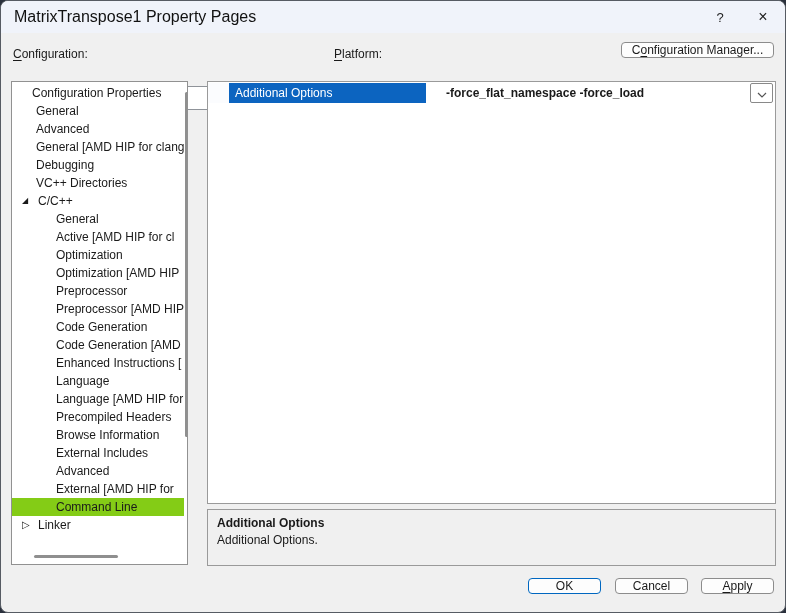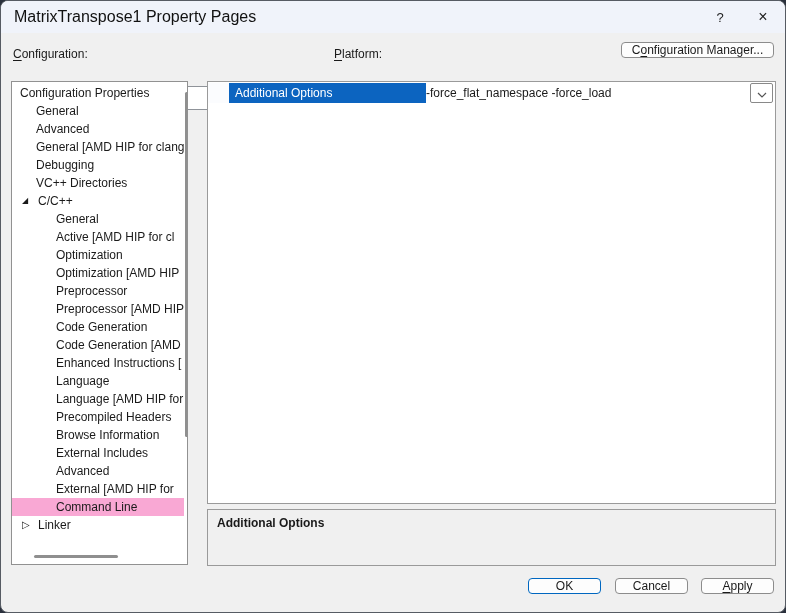--- a/index.html
+++ b/index.html
@@ -22,37 +22,37 @@
   .chev{flex:0 0 auto;margin-left:6px;display:flex;align-items:center;}
   .combo-config{left:100px;width:212px;}
   .combo-platform{left:390px;width:213px;}
   .btn{position:absolute;height:16px;background:#fdfdfd;border:1px solid #8c8c8c;border-radius:4px;
        font-family:inherit;font-size:12px;color:#1a1a1a;text-align:center;padding:0;white-space:nowrap;cursor:default;}
   .btn-cfgmgr{left:620px;top:41px;width:153px;}
   
   .tree{position:absolute;left:10px;top:80px;width:177px;height:484px;background:#fff;
         border:1px solid #919191;overflow:hidden;padding-top:2px;}
   .tree-item{height:18px;display:flex;align-items:center;white-space:nowrap;overflow:hidden;width:172px;}
-  .tree-item.lvl0{padding-left:8px;}
+  .tree-item.lvl0{padding-left:20px;}
   .tree-item.lvl1{padding-left:24px;}
   .tree-item.lvl2{padding-left:44px;}
   .tree-item.lvl1.has-arrow{padding-left:10px;}
   .tree-arrow{display:none;width:16px;flex:0 0 16px;font-size:8px;color:#1a1a1a;line-height:18px;}
   .has-arrow .tree-arrow{display:inline-block;}
-  .tree-item.selected{background:#f9a8d4;}
+  .tree-item.selected{background:#84cc16;}
   .vthumb{position:absolute;left:173px;top:10px;width:3px;height:345px;background:#8f8f8f;border-radius:2px;}
   .hthumb{position:absolute;left:22px;top:473px;width:84px;height:3px;background:#8f8f8f;border-radius:2px;}
   
   .grid{position:absolute;left:206px;top:80px;width:569px;height:423px;background:#fff;border:1px solid #9a9a9a;}
   .grid-row{position:absolute;left:0;top:1px;width:100%;height:20px;}
   .cell-gutter{position:absolute;left:0;top:0;width:21px;height:20px;background:#fbfcfe;}
   .cell-name{position:absolute;left:21px;top:0;width:197px;height:20px;line-height:20px;
              padding-left:6px;color:#fff;background:#0c64c0;white-space:nowrap;overflow:hidden;}
   .cell-value{position:absolute;left:218px;top:0;right:28px;height:20px;line-height:20px;
-              padding-left:0;font-weight:normal;white-space:nowrap;overflow:hidden;}
+              padding-left:20px;font-weight:bold;white-space:nowrap;overflow:hidden;}
   .val-drop{position:absolute;right:2px;top:0;width:23px;height:20px;background:#fff;border:1px solid #898989;
             border-radius:2px;display:flex;align-items:center;justify-content:center;padding:0;cursor:default;}
   
   .desc{position:absolute;left:206px;top:508px;width:569px;height:57px;background:#f0f0f0;
         border:1px solid #9a9a9a;padding:6px 9px;}
   .desc-title{font-weight:bold;margin-bottom:3px;}
   
   .btn-ok{left:527px;top:577px;width:73px;border:1px solid #0067c0;}
   .btn-cancel{left:614px;top:577px;width:73px;}
   .btn-apply{left:700px;top:577px;width:73px;}
@@ -210,19 +210,20 @@
           <svg width="10" height="6">
               <polyline points="1,1 5,5 9,1" fill="none" stroke="#555" stroke-width="1.2"></polyline>
             </svg>
         </span>
       </button>
     </div>
   </div>
 
   <div class="desc">
     <div class="desc-title">Additional Options</div>
+    <div class="desc-body">Additional Options.</div>
   </div>
 
   <button class="btn btn-ok">OK</button>
   <button class="btn btn-cancel">Cancel</button>
   <button class="btn btn-apply"><span class="mn">A</span><span>pply</span></button>
 
 </div>
 
 </body></html>

